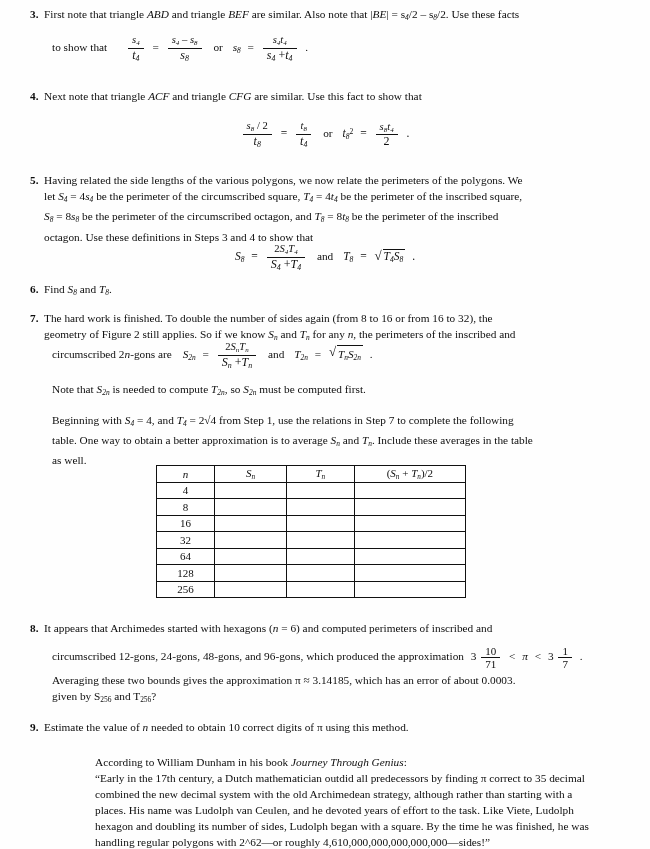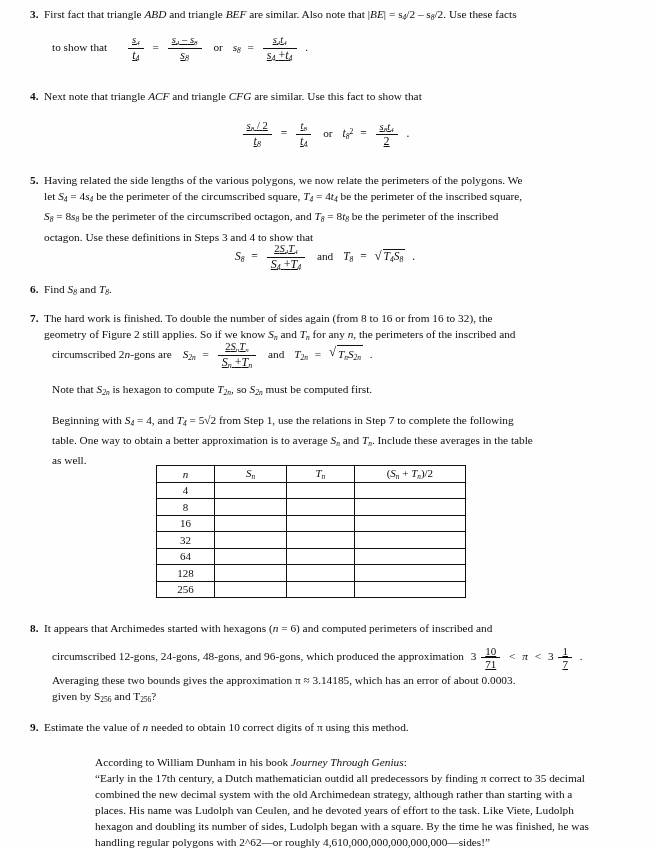--- a/index.html
+++ b/index.html
@@ -57,21 +57,20 @@
     font-style: italic;
     white-space: nowrap;
   }
   .frac {
     display: inline-block;
     vertical-align: middle;
     text-align: center;
     font-style: italic;
     line-height: 1.12;
     margin: 0 2px;
-    text-decoration: underline;
   }
   .frac .nu {
     display: block;
     padding: 0 4px;
     border-bottom: 1.1px solid #111;
     font-size: 10.6px;
   }
   .frac .de {
     display: block;
     padding: 0 4px;
@@ -147,21 +146,21 @@
   }
 </style>
 </head>
 <body>
 
 <div class="page">
 
   <div class="item" style="left:22px; top:6px; width:610px;">
     <div class="num">3.</div>
     <div class="body" style="width:580px;">
-      <span>First fact that triangle </span><i>ABD</i><span> and triangle </span><i>BEF</i><span> are similar. Also note that |</span><i>BE</i><span>| = s</span><span class="math"><sub>4</sub></span><span>/2 – s</span><span class="math"><sub>8</sub></span><span>/2. Use these facts</span>
+      <span>First note that triangle </span><i>ABD</i><span> and triangle </span><i>BEF</i><span> are similar. Also note that |</span><i>BE</i><span>| = s</span><span class="math"><sub>4</sub></span><span>/2 – s</span><span class="math"><sub>8</sub></span><span>/2. Use these facts</span>
     </div>
   </div>
 
   <div class="para" style="left:52px; top:34px; width:560px;">
     <span>to show that</span>
     <span class="eq-inline" style="margin-left:16px;">
       <span class="frac">
         <span class="nu"><span>s</span><sub>4</sub></span>
         <span class="de"><span>t</span><sub>4</sub></span>
       </span>
@@ -268,26 +267,26 @@
       </span>
       <span class="word">and</span>
       <span class="math"><span>T</span><sub>2n</sub></span>
       <span class="op">=</span>
       <span class="radical"><span class="rad-body"><span>T</span><sub>n</sub><span>S</span><sub>2n</sub></span></span>
       <span class="up" style="padding-left:3px;">.</span>
     </span>
   </div>
 
   <div class="para" style="left:52px; top:381px; width:580px;">
-    <span>Note that </span><span class="math"><span>S</span><sub>2n</sub></span><span> is hexagon to compute </span><span class="math"><span>T</span><sub>2n</sub></span><span>, so </span><span class="math"><span>S</span><sub>2n</sub></span><span> must be computed first.</span>
+    <span>Note that </span><span class="math"><span>S</span><sub>2n</sub></span><span> is needed to compute </span><span class="math"><span>T</span><sub>2n</sub></span><span>, so </span><span class="math"><span>S</span><sub>2n</sub></span><span> must be computed first.</span>
   </div>
 
   <div class="para" style="left:52px; top:412px; width:580px;">
     <div>
-      <span>Beginning with </span><span class="math"><span>S</span><sub>4</sub></span><span> = 4, and </span><span class="math"><span>T</span><sub>4</sub></span><span class="up"> = </span><span class="math"><span class="up">5√2</span></span><span> from Step 1, use the relations in Step 7 to complete the following</span>
+      <span>Beginning with </span><span class="math"><span>S</span><sub>4</sub></span><span> = 4, and </span><span class="math"><span>T</span><sub>4</sub></span><span class="up"> = </span><span class="math"><span class="up">2√4</span></span><span> from Step 1, use the relations in Step 7 to complete the following</span>
     </div>
     <div>
       <span>table. One way to obtain a better approximation is to average </span><span class="math"><span>S</span><sub>n</sub></span><span> and </span><span class="math"><span>T</span><sub>n</sub></span><span>. Include these averages in the table</span>
     </div>
     <div>as well.</div>
   </div>
 
   <table id="pi-table">
     <tbody>
         <tr>

